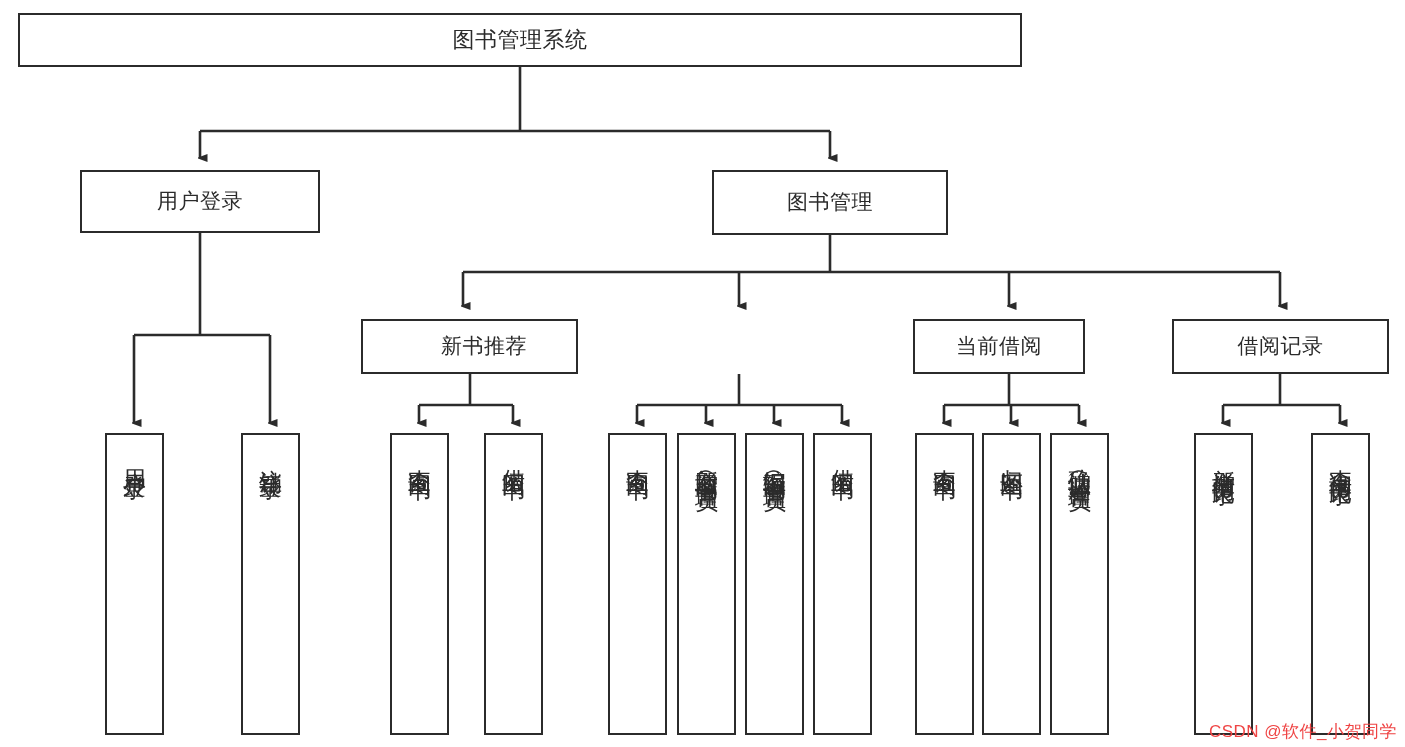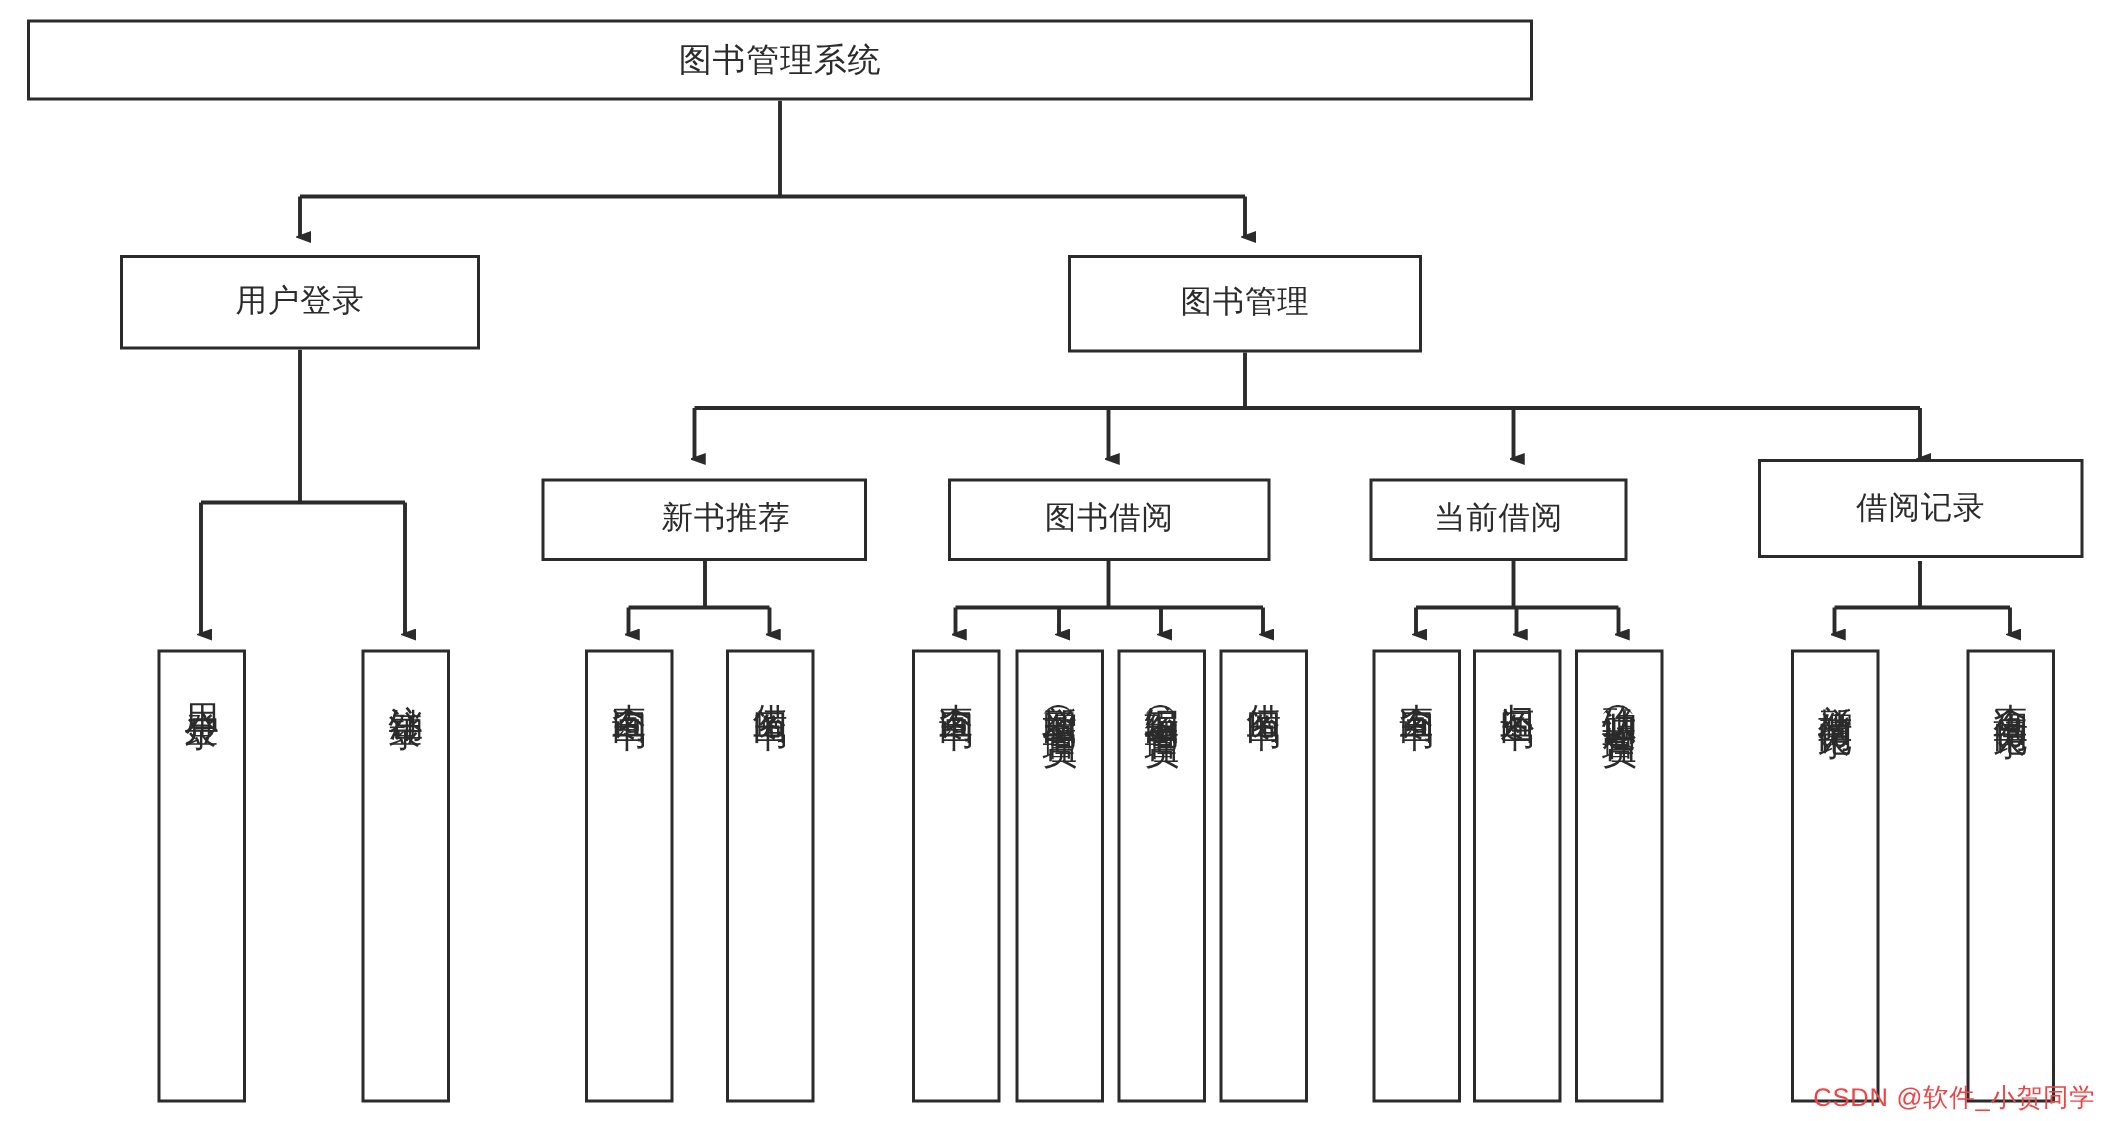--- a/index.html
+++ b/index.html
@@ -130,27 +130,24 @@
   <div class="node horiz" style="left:80px; top:170px; width:240px; height:63px;">
     <span class="label">用户登录</span>
   </div>
   <div class="node horiz" style="left:712px; top:170px; width:236px; height:65px;">
     <span class="label">图书管理</span>
   </div>
 
   <div class="node horiz" style="left:361px; top:319px; width:217px; height:55px;padding-left:29px;">
     <span class="label">新书推荐</span>
   </div>
-  <div class="node horiz" style="left:632px; top:319px; width:215px; height:55px;">
-    <span class="label">图书借阅</span>
-  </div>
   <div class="node horiz" style="left:901px; top:319px; width:172px; height:55px;margin-left:12px;">
     <span class="label">当前借阅</span>
   </div>
-  <div class="node horiz" style="left:1172px; top:306px; width:217px; height:66px;">
+  <div class="node horiz" style="left:1172px; top:319px; width:217px; height:55px;">
     <span class="label">借阅记录</span>
   </div>
 
   <div class="node vert" style="left:105px; top:433px; width:59px; height:302px;">
     <span class="label">用户登录</span>
   </div>
   <div class="node vert" style="left:241px; top:433px; width:59px; height:302px;">
     <span class="label">注销登录</span>
   </div>
 

